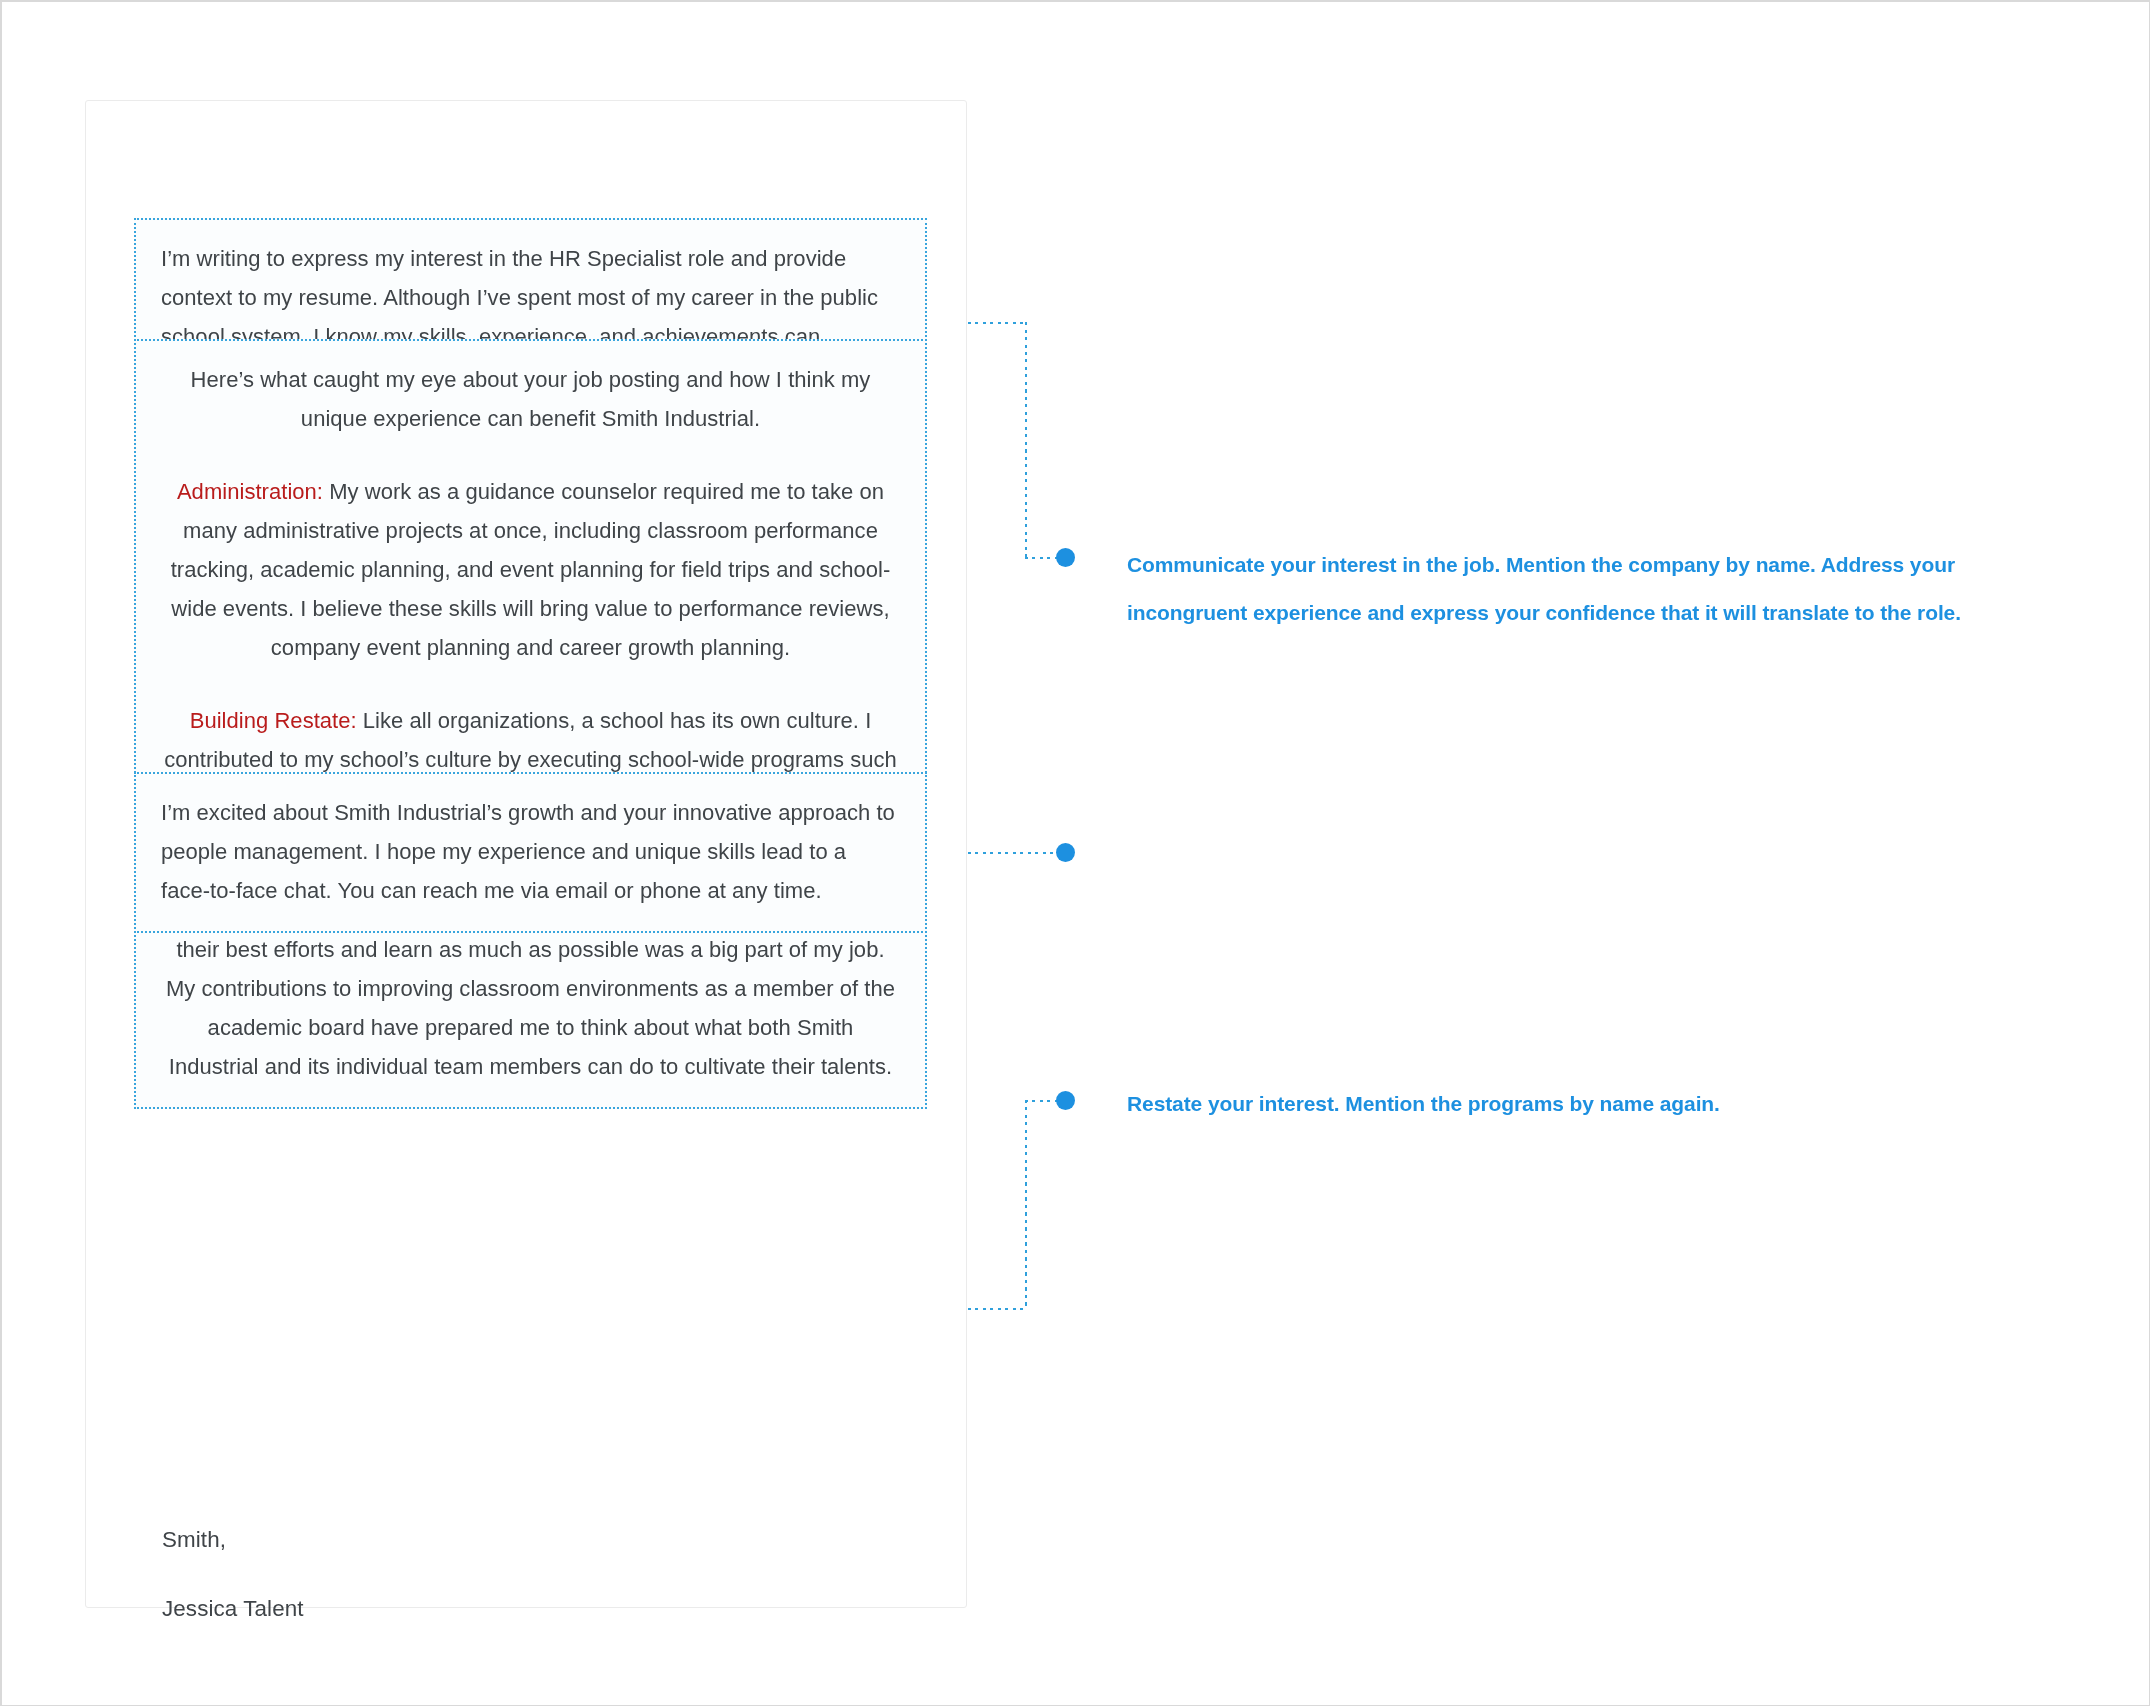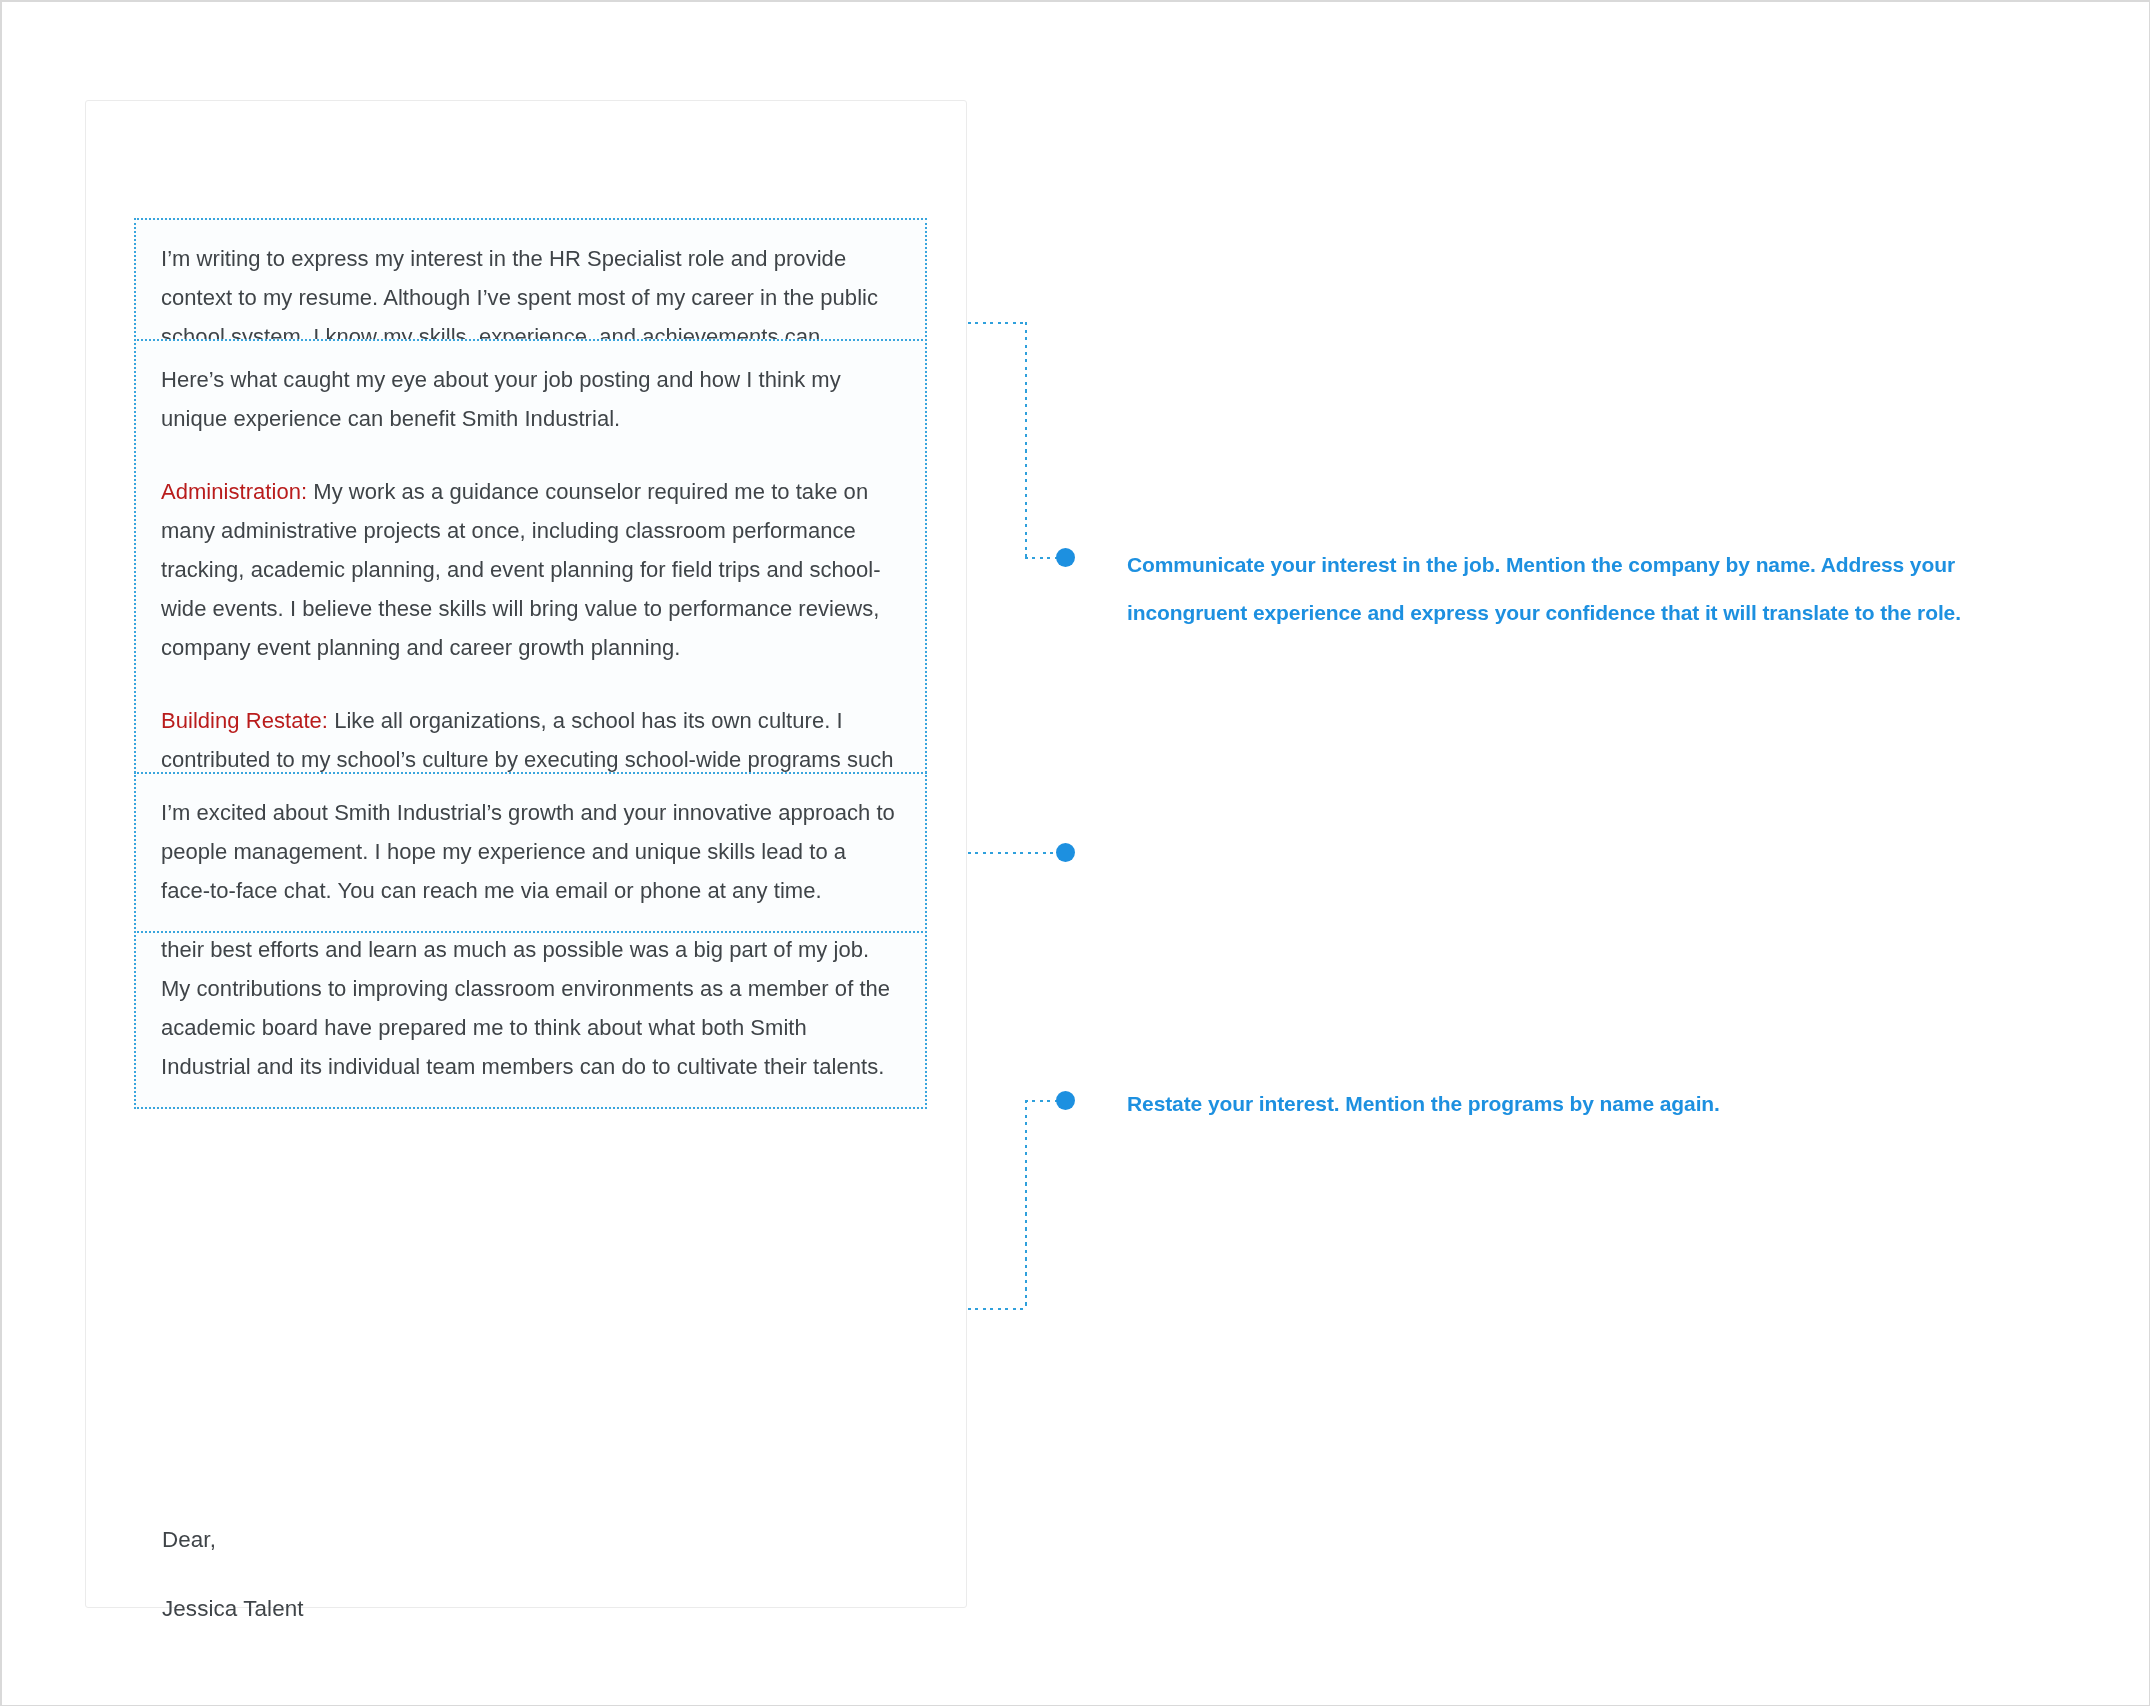--- a/index.html
+++ b/index.html
@@ -64,21 +64,21 @@
     border: 2.2px dotted #39a5dd;
     background: #fbfdfe;
     padding: 19.4px 25px 21px 25px;
   }
   #block-1 { top: 117px;  height: 104px; }
   #block-2 { top: 238px;  height: 425px; }
   #block-3 { top: 671px;  height: 104px; }
 
   
   #block-1 { top: 117px; height: auto; min-height: 0; }
-  #block-2 { top: 238px; height: auto; }
+  #block-2 { top: 238px; height: auto; text-align: center; }
   #block-3 { top: 671px; height: auto; }
 
   .para {
     font-size: 22px;
     line-height: 39px;
     color: #3f4448;
     margin: 0 0 34px 0;
     letter-spacing: 0.04px;
   }
   .para:last-child { margin-bottom: 0; }
@@ -156,21 +156,21 @@
         </p>
         <p class="para">
           <b>Designing Talent Cultivation Programs:</b><span> Encouraging students to put forth their best efforts and learn as much as possible was a big part of my job. My contributions to improving classroom environments as a member of the academic board have prepared me to think about what both Smith Industrial and its individual team members can do to cultivate their talents.</span>
         </p>
       </div>
 
       <div class="hl-block" id="block-3">
         <p class="para">I’m excited about Smith Industrial’s growth and your innovative approach to people management. I hope my experience and unique skills lead to a face-to-face chat. You can reach me via email or phone at any time.</p>
       </div>
 
-      <div class="plain-line" id="closing-best">Dear,</div>
+      <div class="plain-line" id="closing-best">Smith,</div>
 
       <div class="plain-line" id="closing-name">Jessica Talent</div>
 
     </div>
   </div>
 
   <div id="connector-layer">
 
     <div class="conn-seg conn-h" style="left:966px; top:320px; width:60px;"></div>
     <div class="conn-seg conn-v" style="left:1023px; top:320px; height:237px;"></div>

